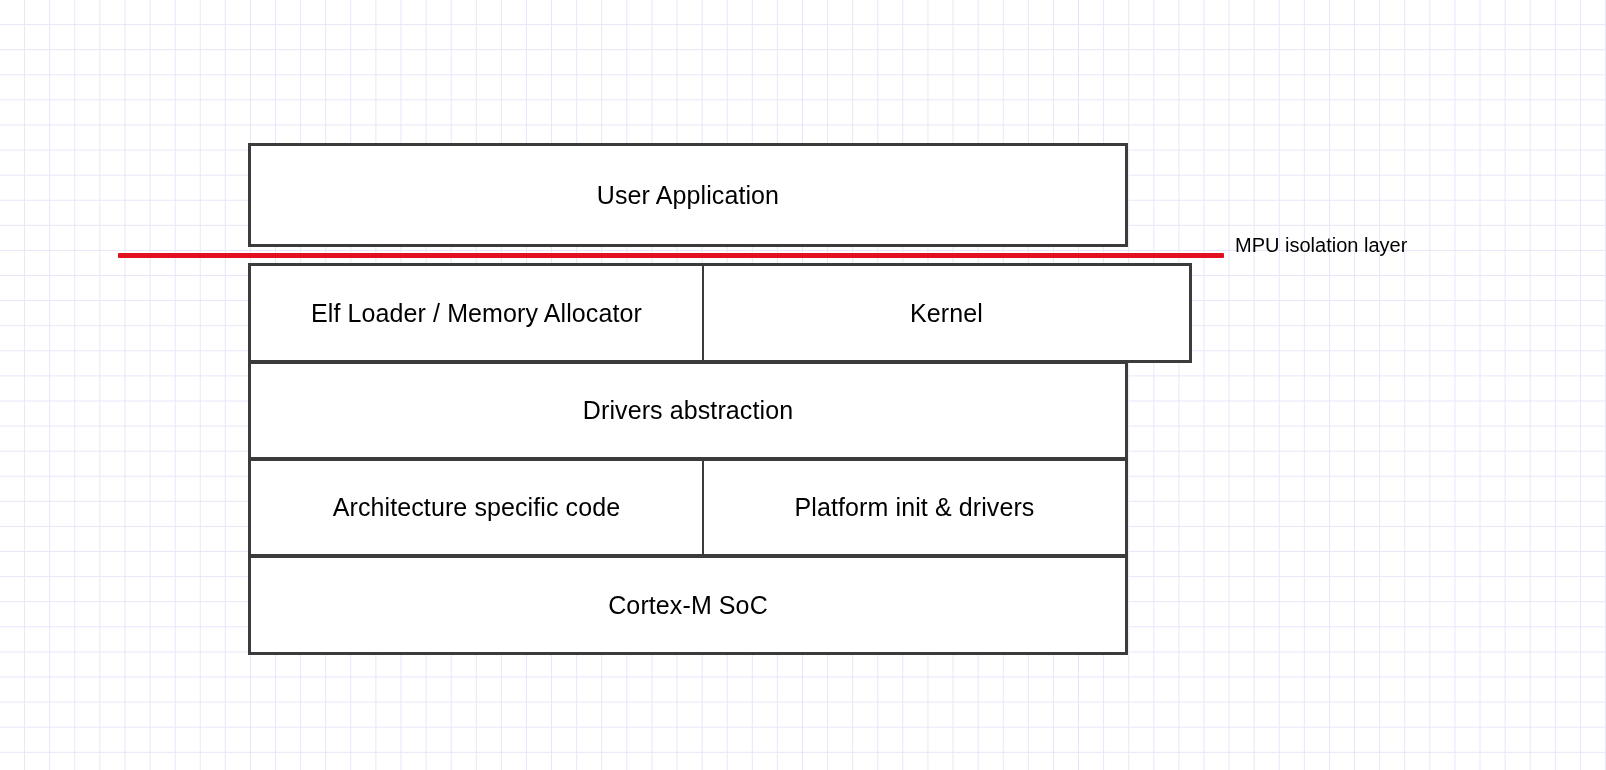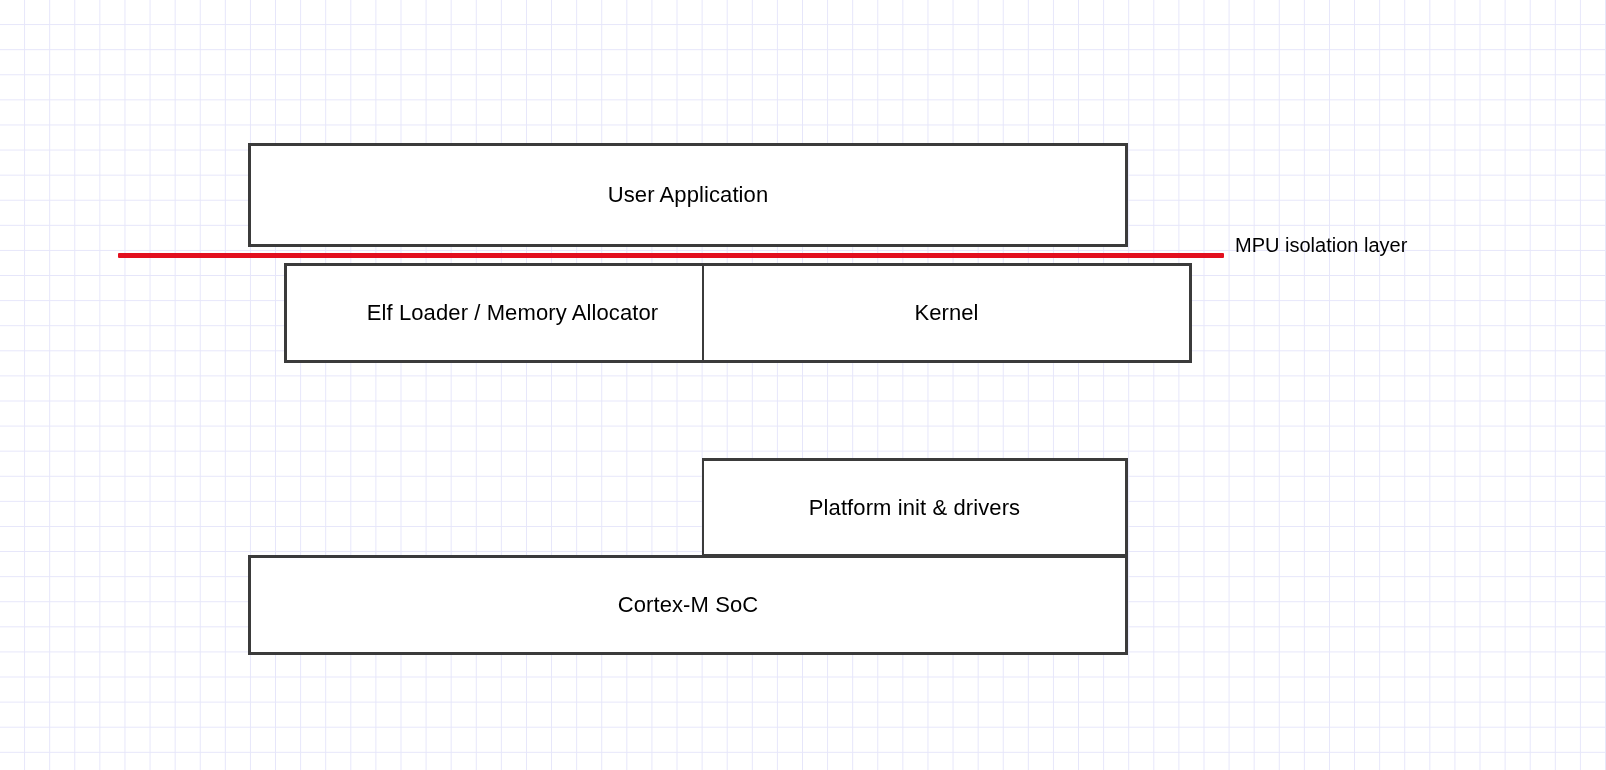--- a/index.html
+++ b/index.html
@@ -28,30 +28,30 @@
   .dbox {
     position: absolute;
     box-sizing: border-box;
     background: #ffffff;
     border: 3px solid #3b3b3b;
     display: flex;
     align-items: center;
     justify-content: center;
   }
   .dbox .dlabel {
-    font-size: 22px;
+    font-size: 25px;
     color: #000000;
     line-height: 1;
     letter-spacing: 0.1px;
     white-space: nowrap;
     text-align: center;
   }
 
   
-  .dbox.split-left  { border-right-width: 2px; margin-left: 36px; }
+  .dbox.split-left  { border-right-width: 2px; }
   .dbox.split-right { border-left-width: 2px; }
 
   
   #mpu-line {
     position: absolute;
     background: #e3101f;
     height: 5px;
     border-radius: 1px;
   }
   #mpu-label {
@@ -74,21 +74,27 @@
   <div id="mpu-line" style="left:118px; top:253px; width:1106px;"></div>
   <div id="mpu-label" style="left:1235px; top:235px;">MPU isolation layer</div>
 
   <div class="dbox split-left" style="left:248px; top:263px; width:456px; height:100px;">
     <span class="dlabel">Elf Loader / Memory Allocator</span>
   </div>
   <div class="dbox split-right" style="left:702px; top:263px; width:490px; height:100px;">
     <span class="dlabel">Kernel</span>
   </div>
 
+  <div class="dbox" style="left:248px; top:361px; width:880px; height:99px;">
+    <span class="dlabel">Drivers abstraction</span>
+  </div>
 
+  <div class="dbox split-left" style="left:248px; top:458px; width:456px; height:99px;">
+    <span class="dlabel">Architecture specific code</span>
+  </div>
   <div class="dbox" style="left:248px; top:555px; width:880px; height:100px;">
     <span class="dlabel">Cortex-M SoC</span>
   </div>
 
   <div class="dbox split-right" style="left:702px; top:458px; width:426px; height:99px;">
     <span class="dlabel">Platform init &amp; drivers</span>
   </div>
 
 </div>
 

